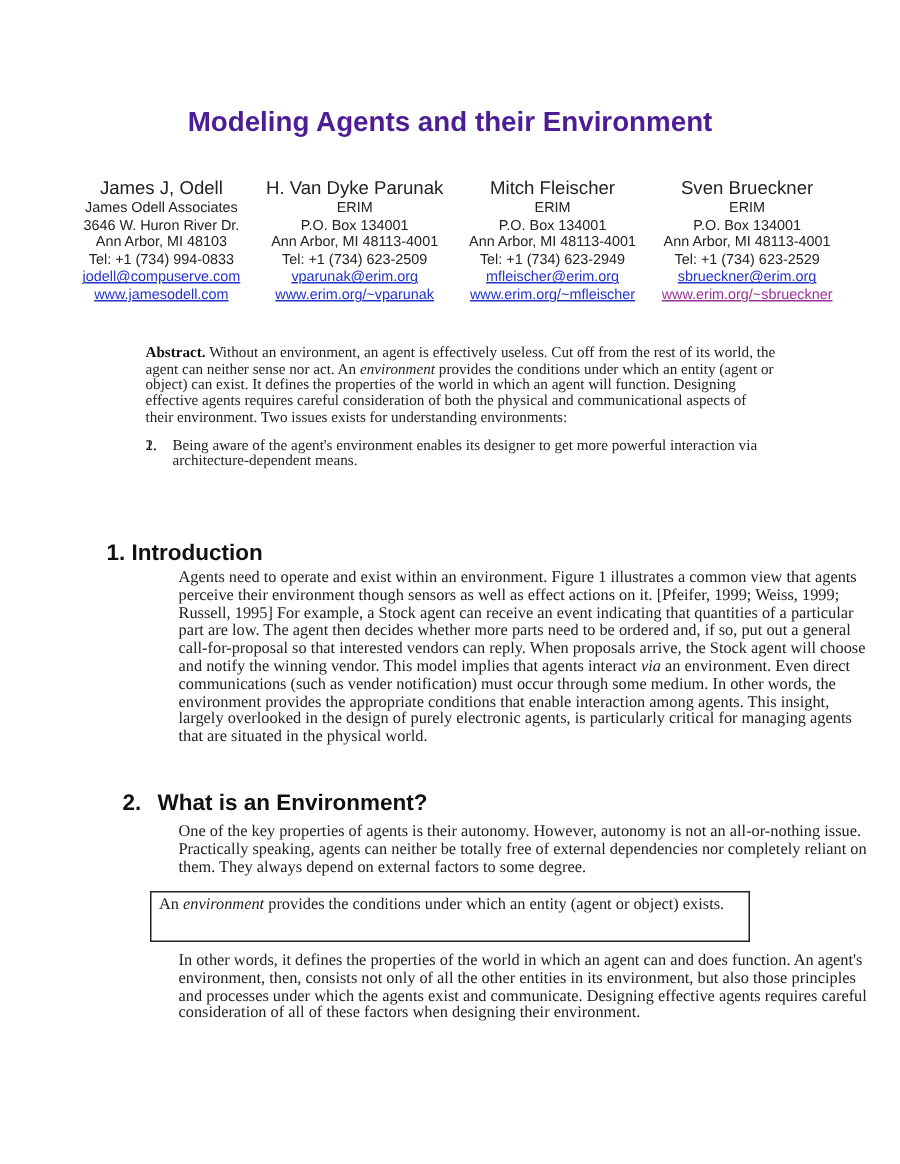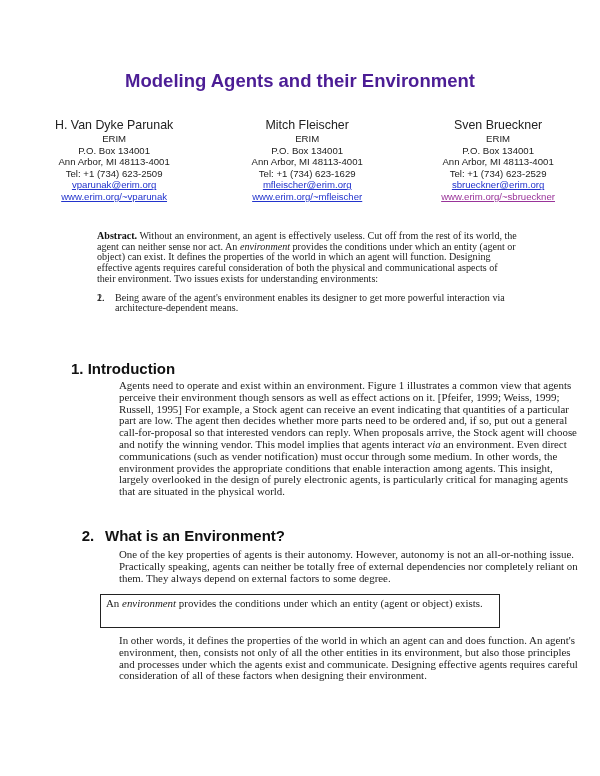--- a/index.html
+++ b/index.html
@@ -25,34 +25,43 @@
             border: 1px solid #222; padding: 3px 5px;
             font-family: Liberation Serif, serif; font-size: 10.9px; line-height: 11.8px; color: #222; }
 </style>
 </head>
 <body>
 
 <div class="title">Modeling Agents and their Environment</div>
 
 <div class="authors">
   <div class="author">
+    <div class="name">James J, Odell</div>
+    <div>James Odell Associates</div>
+    <div>3646 W. Huron River Dr.</div>
+    <div>Ann Arbor, MI  48103</div>
+    <div>Tel: +1 (734) 994-0833</div>
+    <div><a>jodell@compuserve.com</a></div>
+    <div><a>www.jamesodell.com</a></div>
+  </div>
+  <div class="author">
     <div class="name">H. Van Dyke Parunak</div>
     <div>ERIM</div>
     <div>P.O. Box 134001</div>
     <div>Ann Arbor, MI  48113-4001</div>
     <div>Tel: +1 (734) 623-2509</div>
     <div><a>vparunak@erim.org</a></div>
     <div><a>www.erim.org/~vparunak</a></div>
   </div>
   <div class="author">
     <div class="name">Mitch Fleischer</div>
     <div>ERIM</div>
     <div>P.O. Box 134001</div>
     <div>Ann Arbor, MI  48113-4001</div>
-    <div>Tel: +1 (734) 623-1629</div>
+    <div>Tel: +1 (734) 623-2949</div>
     <div><a>mfleischer@erim.org</a></div>
     <div><a>www.erim.org/~mfleischer</a></div>
   </div>
   <div class="author">
     <div class="name">Sven Brueckner</div>
     <div>ERIM</div>
     <div>P.O. Box 134001</div>
     <div>Ann Arbor, MI  48113-4001</div>
     <div>Tel: +1 (734) 623-2529</div>
     <div><a>sbrueckner@erim.org</a></div>

